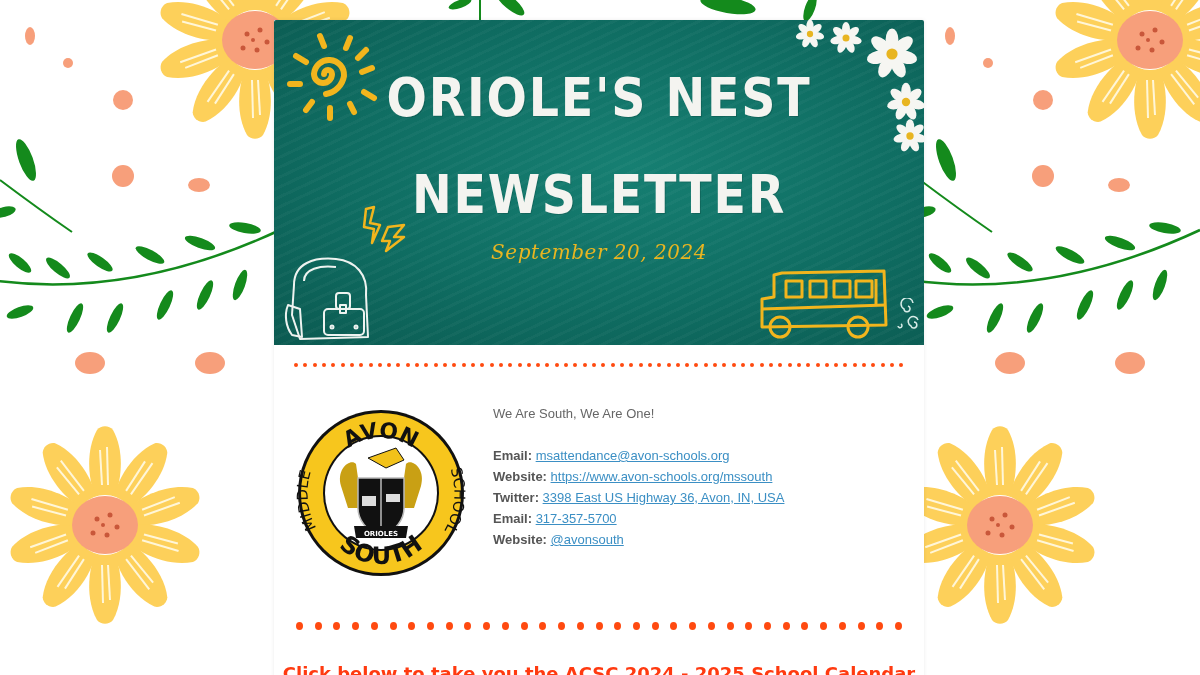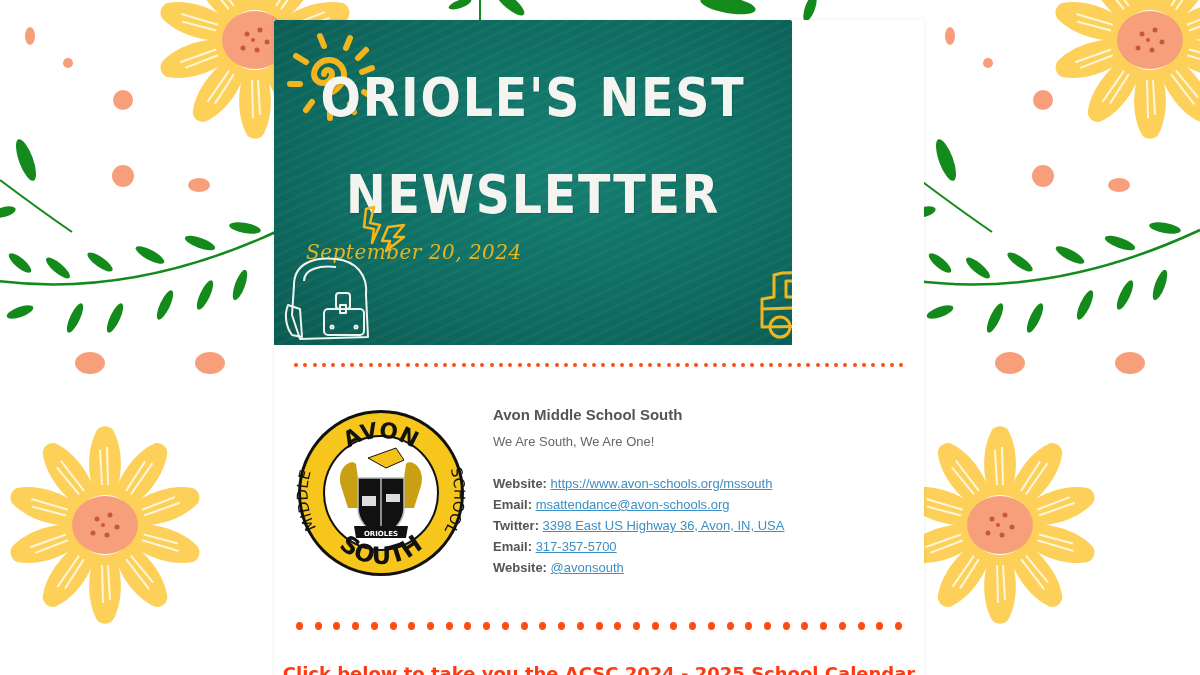--- a/index.html
+++ b/index.html
@@ -13,21 +13,21 @@
   .card {
     position: absolute;
     left: 274px; top: 20px;
     width: 650px; height: 700px;
     background: #ffffff;
     z-index: 2;
     box-shadow: 0 0 4px rgba(0,0,0,0.08);
   }
   .banner {
     position: relative;
-    width: 518px; height: 325px;
+    width: 650px; height: 325px;
     background: radial-gradient(ellipse at 55% 45%, #167f72 0%, #0f6d62 55%, #0b5a51 100%);
     overflow: hidden;
     border-radius: 2px 2px 0 0;
   }
   .banner .streaks {
     position: absolute; inset: 0;
     background: repeating-linear-gradient(-25deg, rgba(255,255,255,0.03) 0 3px, rgba(255,255,255,0) 3px 9px);
   }
   .title-line {
     position: absolute;
@@ -38,26 +38,26 @@
     font-weight: bold;
     letter-spacing: 2px;
     font-size: 54px;
     text-shadow: 1px 1px 0 rgba(0,0,0,0.15);
   }
   .title-1 { top: 46px; transform: scaleX(0.88); }
   .title-2 { top: 143px; transform: scaleX(0.88); }
   .date {
     position: absolute;
     top: 220px; left: 0; width: 100%;
+    text-align: center;
     color: #e8b521;
     font-family: "DejaVu Serif", serif;
     font-style: italic;
     font-size: 20px;
     letter-spacing: 0.5px;
-    padding-left: 32px;
   }
   .doodle { position: absolute; }
   .dots-row {
     display: flex; justify-content: space-between;
     padding: 0 20px;
   }
   .dot-sm { width: 4px; height: 4px; border-radius: 50%; background: #ff4a10; }
   .dot-lg { width: 7px; height: 8px; border-radius: 50%; background: #ff4a10; }
   .divider-1 { position: absolute; top: 343px; left: 0; width: 650px; }
   .divider-2 { position: absolute; top: 602px; left: 0; width: 650px; padding: 0 22px; }
@@ -340,29 +340,28 @@
       <path d="M62,70 L108,70 L108,100 C108,115 96,124 85,130 C74,124 62,115 62,100 Z" fill="#111" stroke="#bbb" stroke-width="1.5"></path>
       <line x1="85" y1="70" x2="85" y2="128" stroke="#bbb" stroke-width="1.5"></line>
       <rect x="66" y="88" width="14" height="10" fill="#ddd"></rect>
       <rect x="90" y="86" width="14" height="8" fill="#ddd"></rect>
       <path d="M72,50 L100,40 L108,52 L90,60 Z" fill="#f2c21a" stroke="#111" stroke-width="1"></path>
       <path d="M58,118 L112,118 L110,130 L60,130 Z" fill="#111"></path>
       <text x="85" y="127.5" font-family="DejaVu Sans, sans-serif" font-weight="bold" font-size="7" fill="#fff" text-anchor="middle">ORIOLES</text>
     </svg>
 
     <div class="details">
-      <div class="school-name">Avon Middle School South</div>
       <div class="motto">We Are South, We Are One!</div>
+      <div class="row">
+        <b>Email:</b>
+        <a>msattendance@avon-schools.org</a>
+      </div>
       <div class="row">
         <b>Website:</b>
         <a>https://www.avon-schools.org/mssouth</a>
-      </div>
-      <div class="row">
-        <b>Email:</b>
-        <a>msattendance@avon-schools.org</a>
       </div>
       <div class="row">
         <b>Twitter:</b>
         <a>3398 East US Highway 36, Avon, IN, USA</a>
       </div>
       <div class="row">
         <b>Email:</b>
         <a>317-357-5700</a>
       </div>
       <div class="row">

